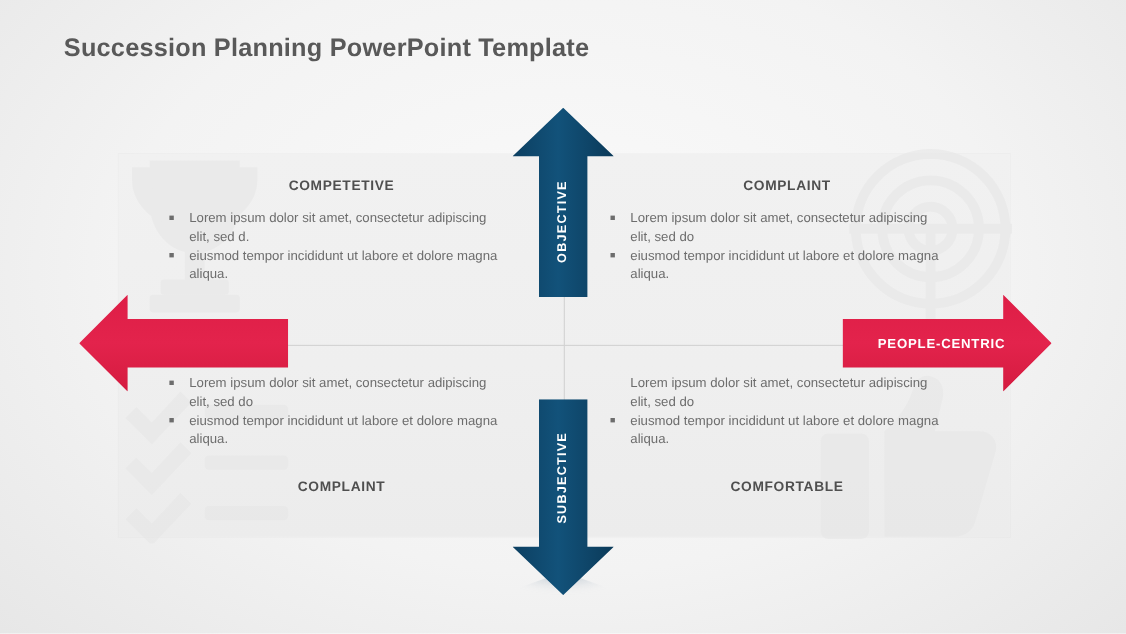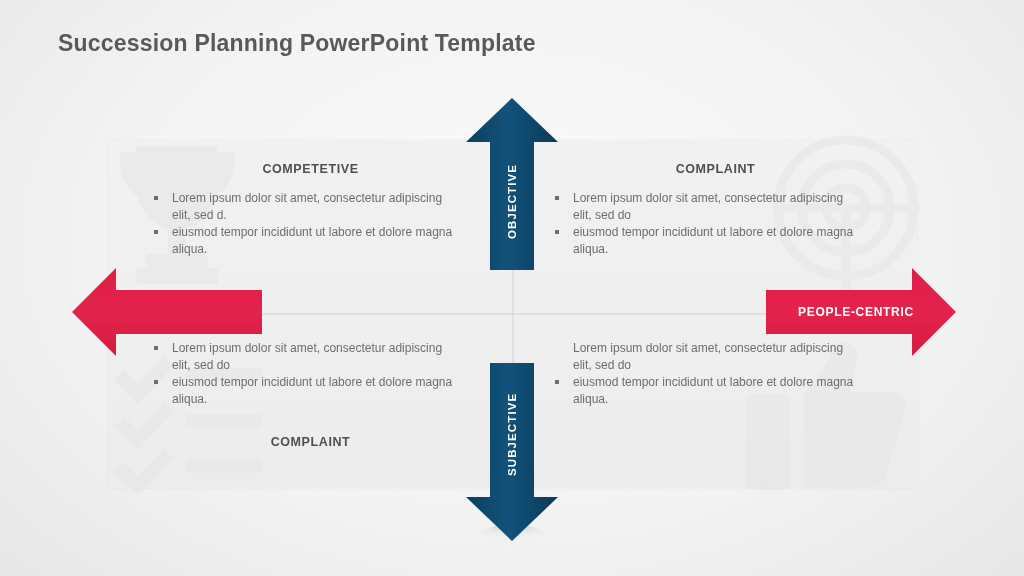--- a/index.html
+++ b/index.html
@@ -188,20 +188,21 @@
       <li><span class="mk"></span><span>eiusmod tempor incididunt ut labore et dolore magna aliqua.</span></li>
     </ul>
     <div class="q-head">COMPLAINT</div>
   </div>
 
   <div class="quad q-br">
     <ul class="bullets">
       <li class="nomark"><span>Lorem ipsum dolor sit amet, consectetur adipiscing elit, sed do</span></li>
       <li><span class="mk"></span><span>eiusmod tempor incididunt ut labore et dolore magna aliqua.</span></li>
     </ul>
+    <div class="q-head">COMFORTABLE</div>
   </div>
 
 </div>
 
 <div class="arrow-shadow"></div>
 
 <div class="arrow-v arrow-up">
   <svg width="92" height="172" viewBox="0 0 92 172">
     <defs>
       <linearGradient id="gNavyUp" x1="0" y1="0" x2="1" y2="0">

